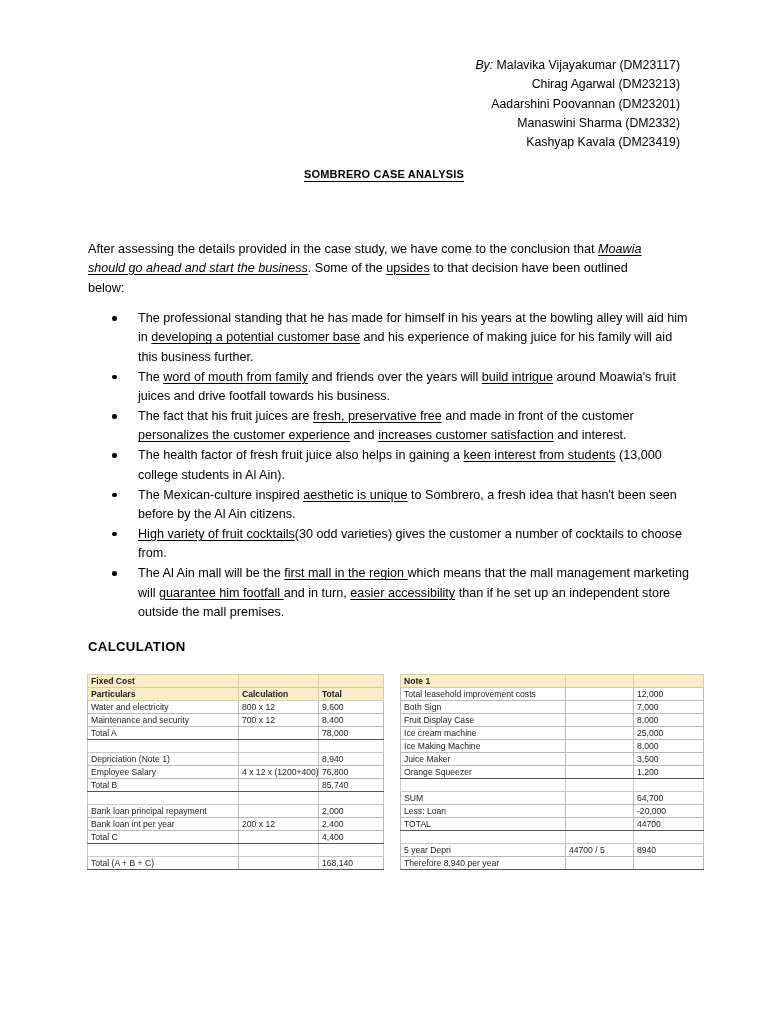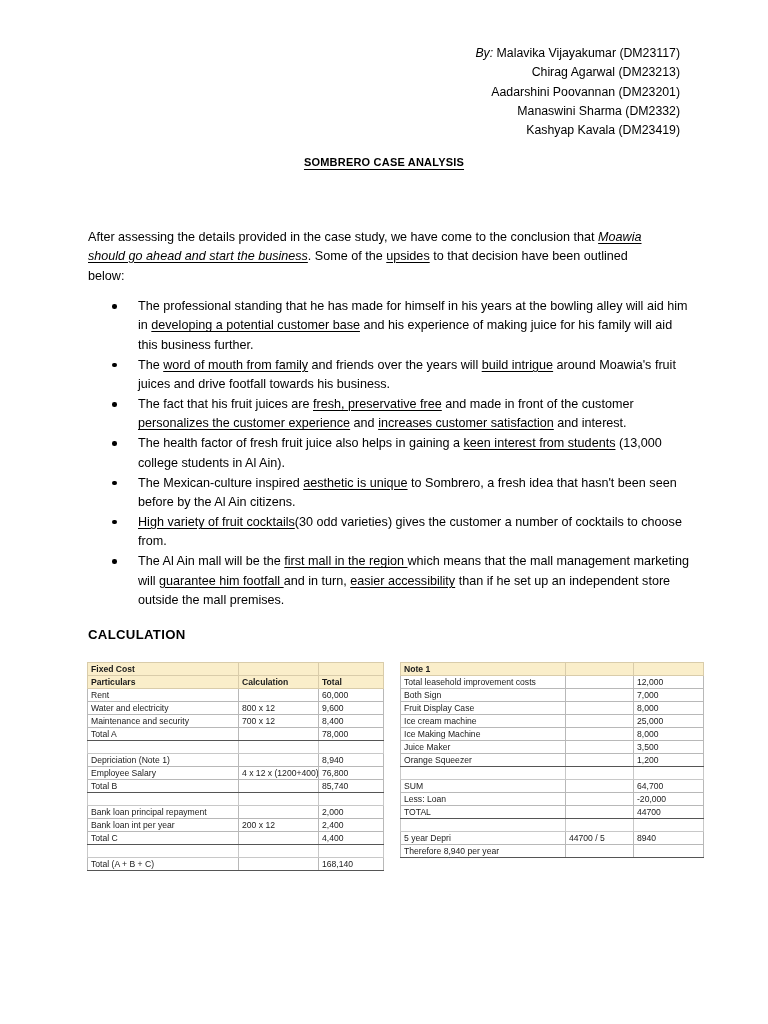--- a/index.html
+++ b/index.html
@@ -14,20 +14,21 @@
     color: #000000;
     overflow: hidden;
     position: relative;
   }
   .page {
     position: relative;
     width: 768px;
     height: 883px;
     background: #ffffff;
     box-sizing: border-box;
+    margin-top: 12px;
   }
 
   
   .authors {
     position: absolute;
     top: 44px;
     right: 88px;
     text-align: right;
     font-size: 12.3px;
     line-height: 19.3px;
@@ -191,25 +192,20 @@
         <td></td>
         <td></td>
       </tr>
       <tr class="hdr">
         <td>Particulars</td>
         <td>Calculation</td>
         <td>Total</td>
       </tr>
 
       <tr>
-        <td class="thick-top">Rent</td>
-        <td class="thick-top"></td>
-        <td class="num thick-top">60,000</td>
-      </tr>
-      <tr>
         <td>Water and electricity</td>
         <td>800 x 12</td>
         <td class="num">9,600</td>
       </tr>
       <tr>
         <td>Maintenance and security</td>
         <td>700 x 12</td>
         <td class="num">8,400</td>
       </tr>
       <tr>

